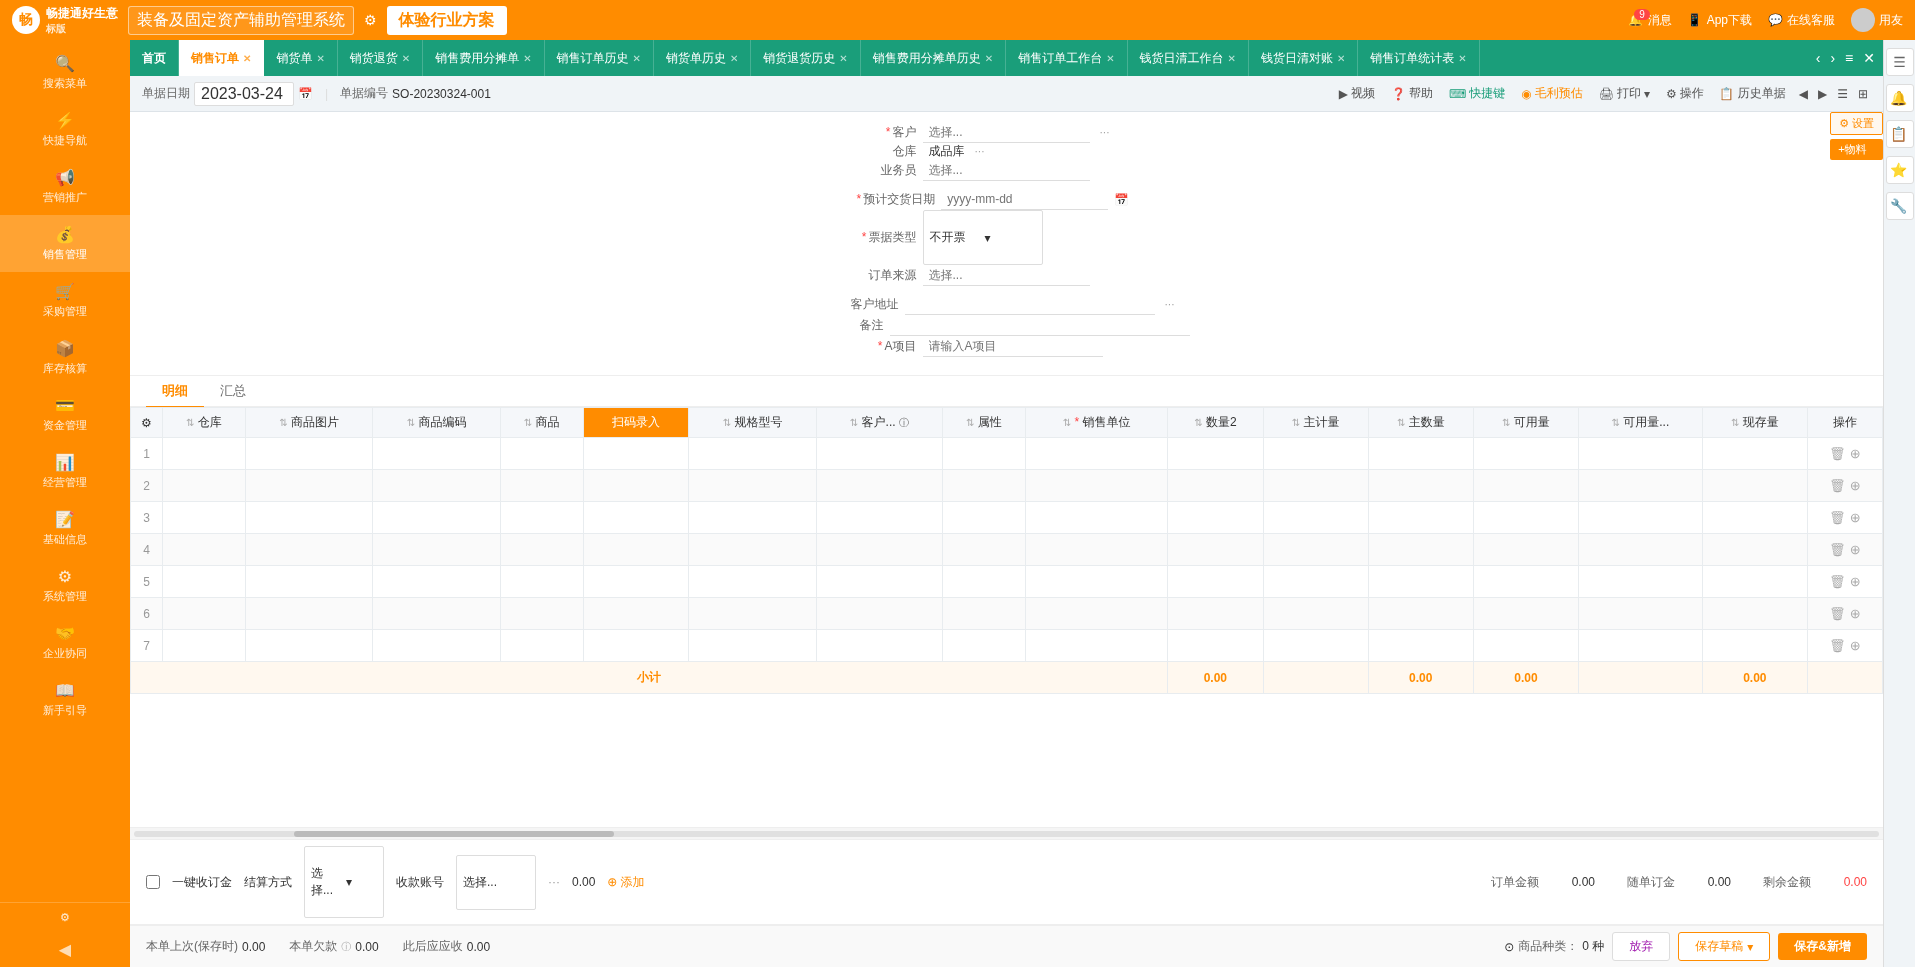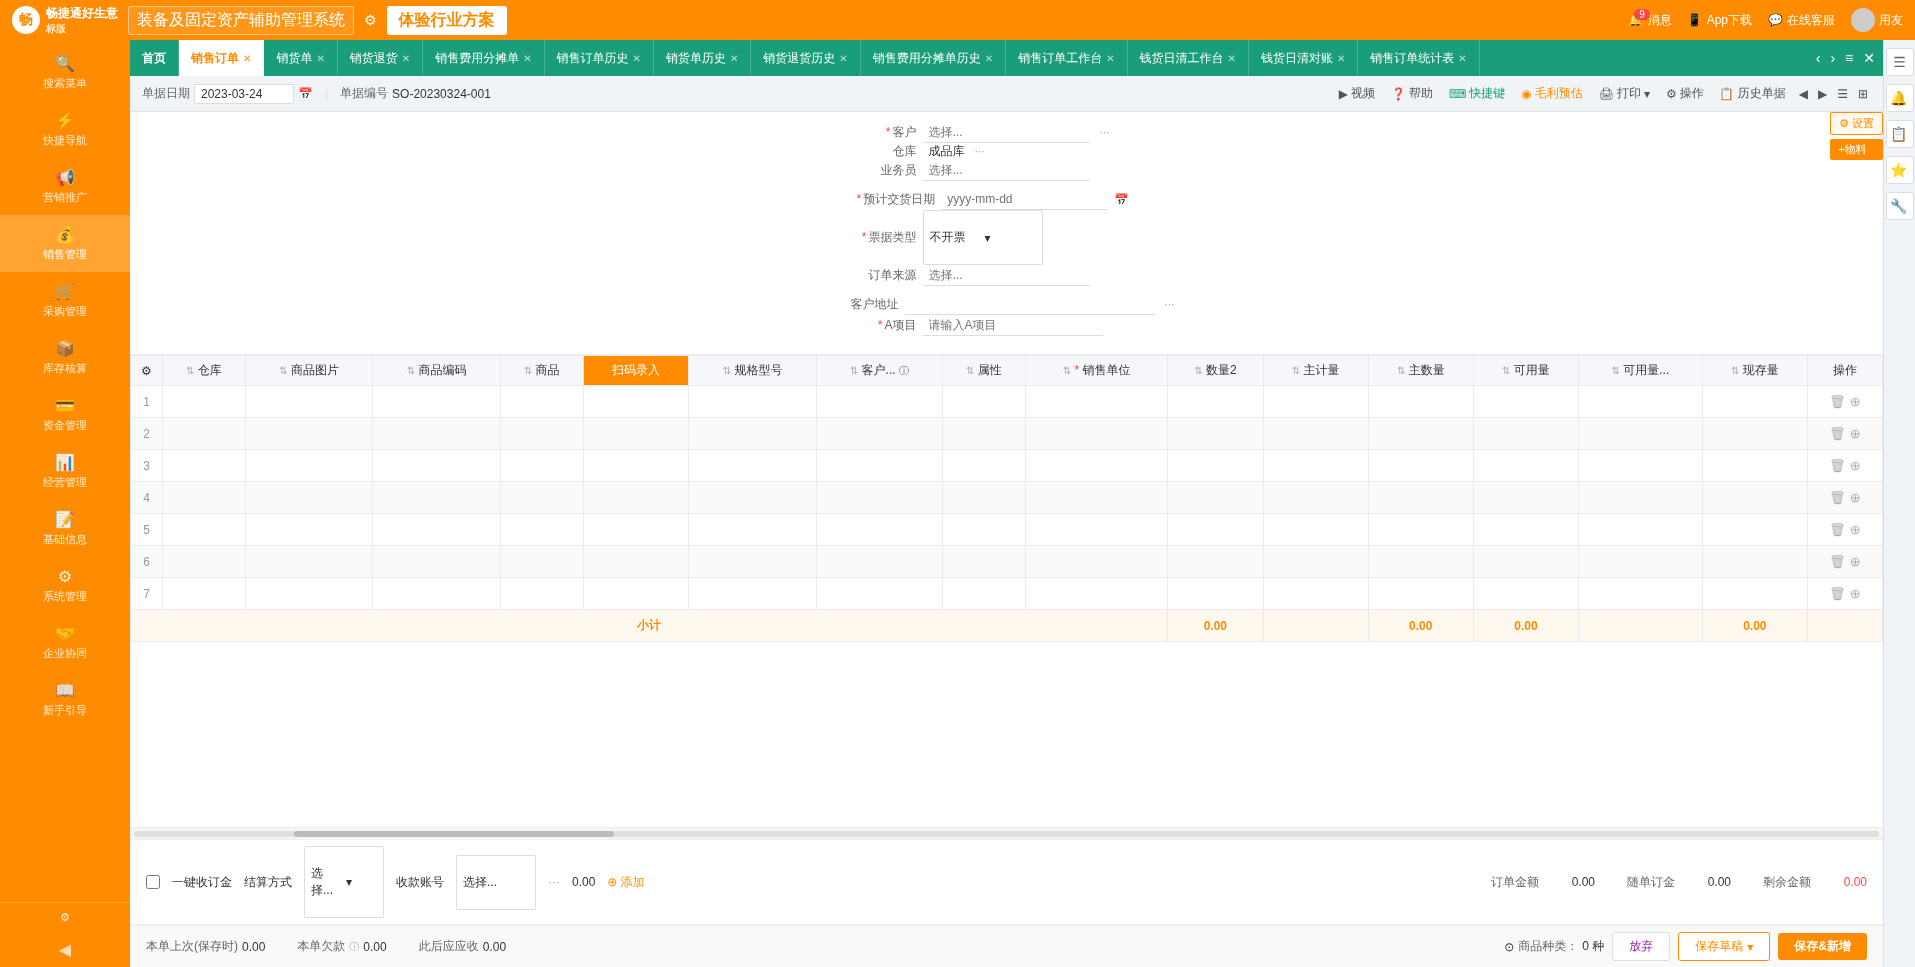--- a/index.html
+++ b/index.html
@@ -38,21 +38,21 @@
     .sidebar-item.active { background: rgba(255,255,255,0.2); color: #fff; }
     .sidebar-icon { font-size: 16px; }
     .sidebar-bottom { margin-top: auto; border-top: 1px solid rgba(255,255,255,0.2); }
     .sidebar-bottom-item { display: flex; flex-direction: column; align-items: center; justify-content: center; padding: 8px 4px; cursor: pointer; color: rgba(255,255,255,0.85); font-size: 11px; gap: 3px; }
     .sidebar-collapse { display: flex; align-items: center; justify-content: center; padding: 8px; cursor: pointer; color: rgba(255,255,255,0.7); font-size: 16px; }
 
     
     .toolbar { height: 36px; background: #f0f4f7; border-bottom: 1px solid #dde3e8; display: flex; align-items: center; padding: 0 12px; gap: 4px; font-size: 12px; }
     .toolbar-label { color: #666; }
     .toolbar-value { color: #333; }
-    .toolbar-date-input { border: 1px solid #ddd; padding: 2px 6px; border-radius: 2px; color: #333; background: #fff; font-size: 12px; width: 100px; }
+    .toolbar-date-input { border: 1px solid #ddd; padding: 2px 6px; border-radius: 2px; color: #333; background: #fff; font-size: 16px; width: 100px; }
     .toolbar-spacer { flex: 1; }
     .toolbar-btn { display: flex; align-items: center; gap: 3px; cursor: pointer; color: #555; padding: 2px 6px; border-radius: 2px; font-size: 12px; }
     .toolbar-btn.orange { color: #ff8c00; }
     .toolbar-btn.green { color: #1a9e7a; }
     .toolbar-icon-btn { cursor: pointer; padding: 3px; color: #555; }
 
     
     .form-area { padding: 10px 16px; background: #fff; border-bottom: 1px solid #eee; }
     .form-row { display: flex; align-items: center; margin-bottom: 8px; gap: 0; flex-direction: column; }
     .form-field { display: flex; align-items: center; gap: 6px; min-width: 300px; }
@@ -90,21 +90,21 @@
     .payment-checkbox { width: 14px; height: 14px; border: 1px solid #ccc; cursor: pointer; }
     .payment-label { color: #333; }
     .payment-amount { color: #333; }
     .payment-add-btn { color: #ff8c00; cursor: pointer; display: flex; align-items: center; gap: 3px; }
     .payment-dots { color: #999; cursor: pointer; }
     .summary-item { display: flex; align-items: center; gap: 6px; font-size: 12px; }
     .summary-label { color: #666; }
     .summary-value { color: #333; min-width: 50px; text-align: right; }
 
     
-    .status-bar { display: flex; align-items: center; padding: 6px 16px; gap: 32px; background: #f9f9f9; border-top: 1px solid #eee; }
+    .status-bar { display: flex; align-items: center; padding: 6px 16px; gap: 24px; background: #f9f9f9; border-top: 1px solid #eee; }
     .status-item { display: flex; align-items: center; gap: 4px; font-size: 12px; }
     .status-label { color: #666; }
     .status-value { color: #333; }
     .status-spacer { flex: 1; }
     .status-right { display: flex; align-items: center; gap: 8px; }
     .btn-discard { border: 1px solid #ddd; background: #fff; padding: 5px 16px; border-radius: 3px; cursor: pointer; font-size: 12px; color: #a21caf; }
     .btn-save-draft { border: 1px solid #ff8c00; background: #fff; padding: 5px 16px; border-radius: 3px; cursor: pointer; font-size: 12px; color: #ff8c00; display: flex; align-items: center; gap: 4px; }
     .btn-save-new { background: #ff8c00; color: #fff; border: none; padding: 5px 16px; border-radius: 3px; cursor: pointer; font-size: 12px; font-weight: bold; }
 
     
@@ -370,29 +370,41 @@
           </div>
         </div>
 
         <div class="form-row">
           <div class="form-field">
             <span class="form-label">客户地址</span>
             <input class="form-input" type="text" placeholder="" style="min-width: 250px;">
             <span class="form-dots">···</span>
           </div>
           <div style="flex:1;"></div>
+          <div class="form-field">
+            <span class="form-label">备注</span>
+            <input class="form-input" type="text" placeholder="" style="min-width: 300px;">
+          </div>
           <div style="flex:1;"></div>
           <div class="form-field">
             <span class="form-label required">A项目</span>
             <input class="form-input" type="text" placeholder="请输入A项目" style="min-width: 180px;">
           </div>
         </div>
 
       </div>
 
+      <div style="display:flex; align-items:center; padding: 0 16px; border-bottom: 1px solid #eee; background:#fff;">
+        <div class="detail-tab active">
+          <span>明细</span>
+        </div>
+        <div class="detail-tab">
+          <span>汇总</span>
+        </div>
+      </div>
 
       <div class="table-container">
         <table class="data-table">
           <thead>
             <tr>
               <th style="width:32px;">
                 <span>⚙</span>
               </th>
               <th>
                 <span class="sort-icon">⇅</span>

